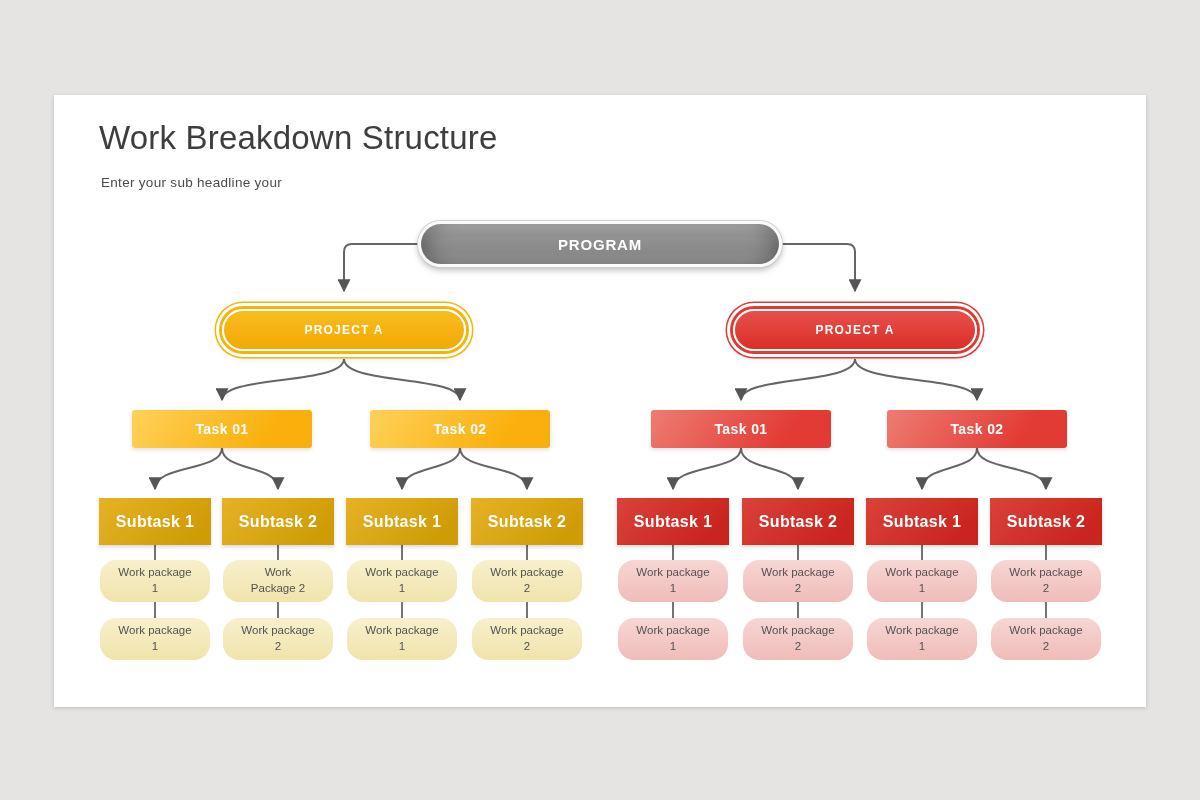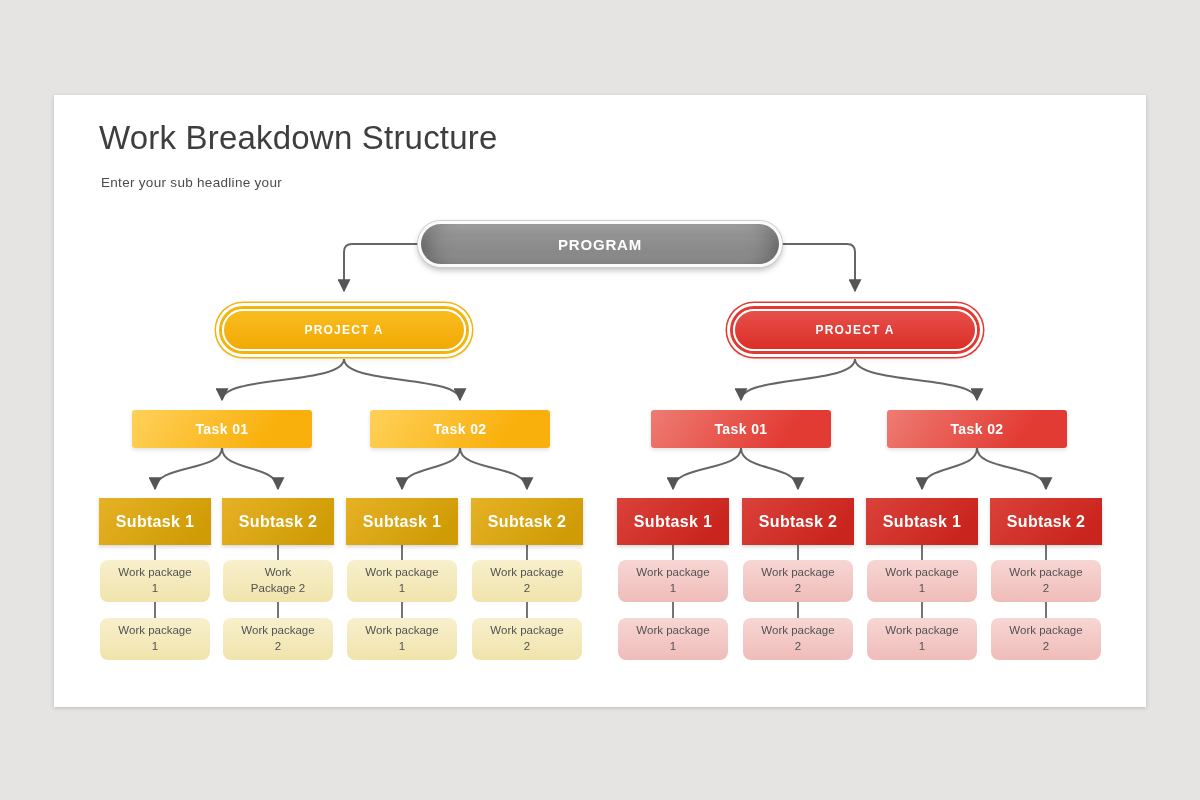--- a/index.html
+++ b/index.html
@@ -31,21 +31,21 @@
   .task{border-radius:3px;color:#ffffff;font-weight:bold;font-size:14px;letter-spacing:.4px;
     box-shadow:0 2px 4px rgba(0,0,0,.12);}
   .task.yellow{background:linear-gradient(125deg,#ffd15a 0%,#f9b00c 75%);}
   .task.red{background:linear-gradient(125deg,#ee7c73 0%,#e23b33 75%);}
   
   .subtask{border-radius:0;color:#ffffff;font-weight:bold;font-size:16px;letter-spacing:.3px;
     box-shadow:0 2px 4px rgba(0,0,0,.16);}
   .subtask.gold{background:linear-gradient(135deg,#e6b226 0%,#cf9c06 85%);}
   .subtask.darkred{background:linear-gradient(135deg,#da423a 0%,#c9241d 85%);}
   
-  .wp{border-radius:8px;color:#525252;font-size:11.5px;font-weight:500;line-height:1.35;
+  .wp{border-radius:16px;color:#525252;font-size:11.5px;font-weight:500;line-height:1.35;
     padding:0 18px;}
   .wp.cream{background:linear-gradient(180deg,#f8f0cd 0%,#f0e3ab 100%);}
   .wp.pink{background:linear-gradient(180deg,#f7d6d3 0%,#efbcb9 100%);}
 </style>
 </head>
 <body>
 
 <div class="slide">
   <div class="title">Work Breakdown Structure</div>
   <div class="subtitle">Enter your sub headline your</div>

